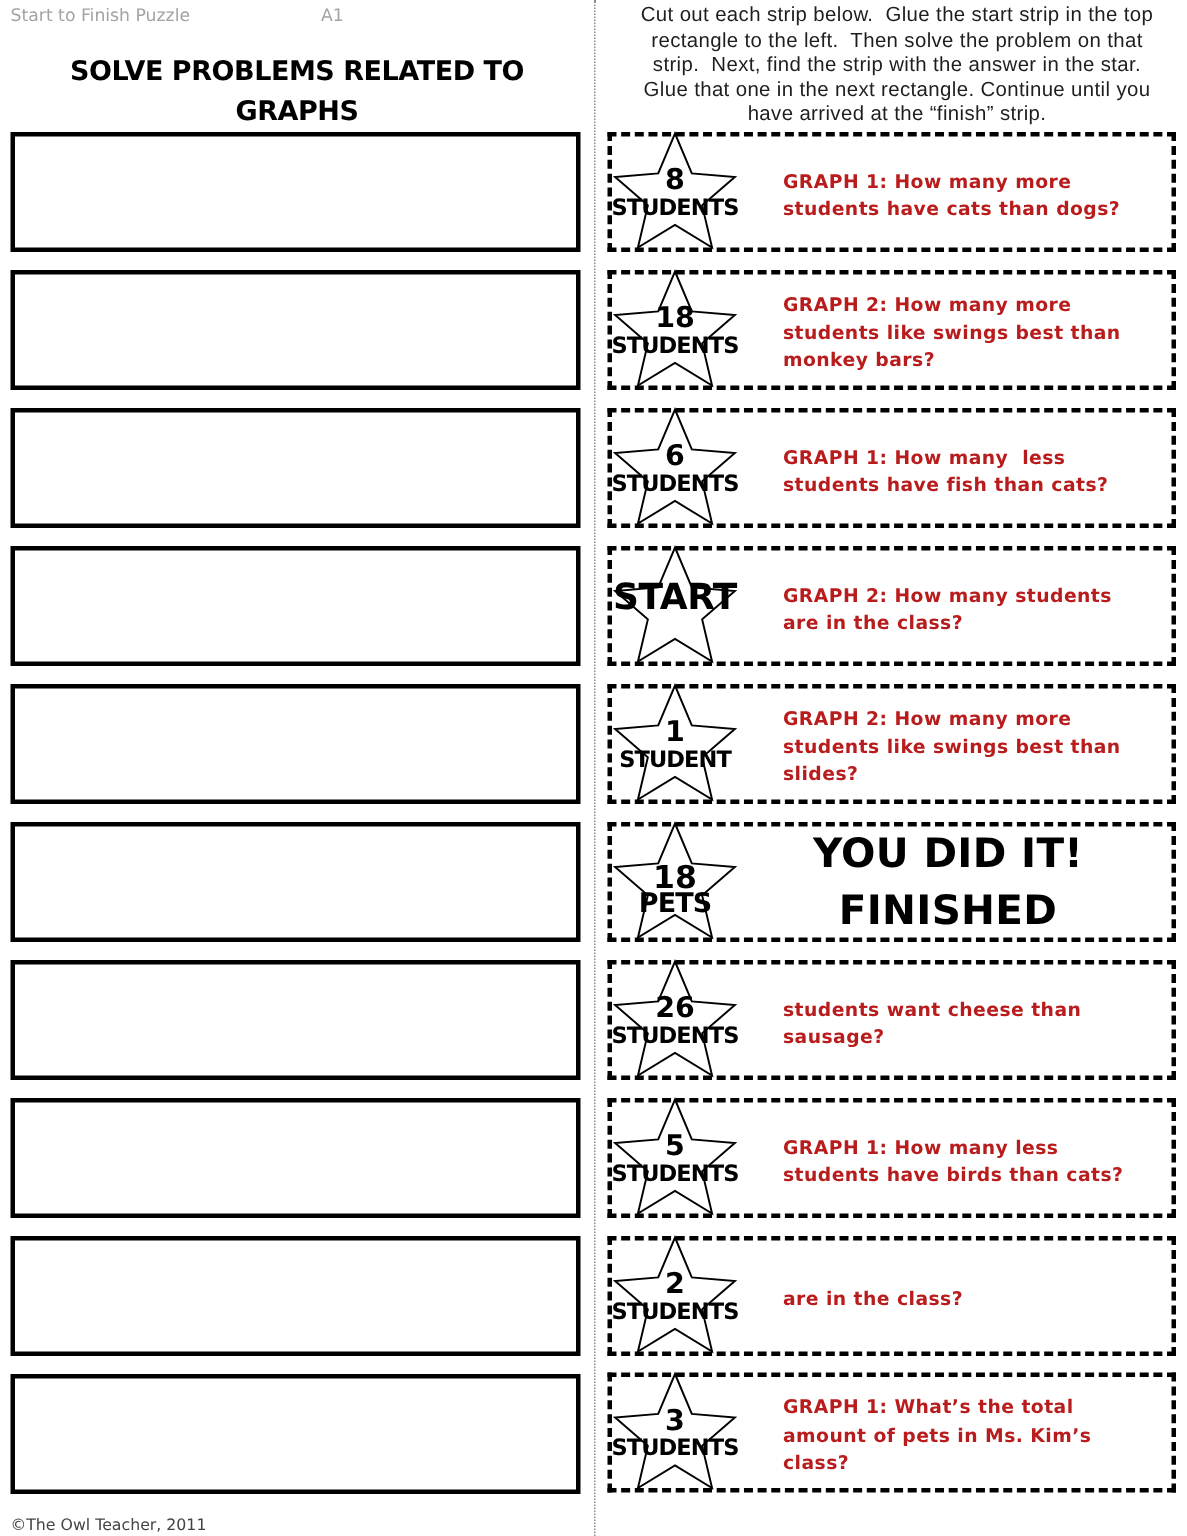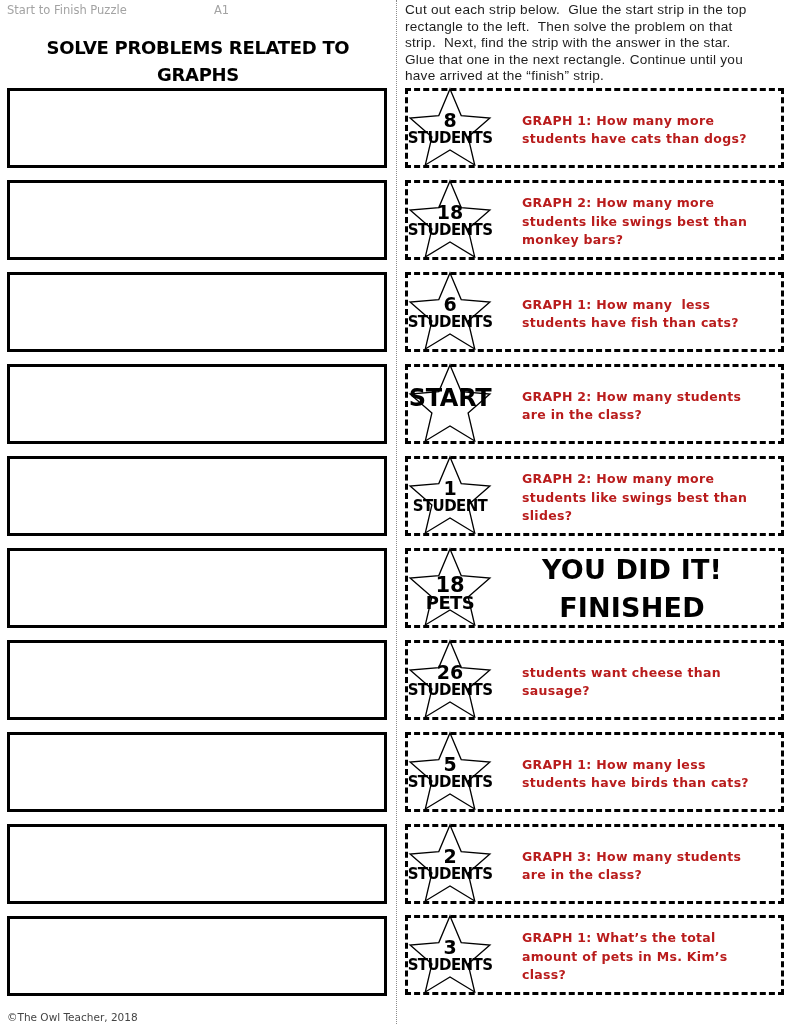--- a/index.html
+++ b/index.html
@@ -10,21 +10,21 @@
     .hdr-code { left: 214px; }
 
     .main-title { position: absolute; left: 0; top: 34px; width: 396px; text-align: center;
       font-family: "DejaVu Sans", sans-serif; font-weight: bold; font-size: 18px; line-height: 27px; letter-spacing: -0.3px; }
     .main-title span { display: block; }
 
     .divider { position: absolute; left: 396px; top: 0; height: 1024px; border-left: 1px dotted #8c8c8c; }
 
     .instructions { position: absolute; left: 405px; top: 2px; width: 386px;
       font-family: "Liberation Sans", sans-serif; font-size: 13.6px; line-height: 16.6px; color: #1e1e1e; letter-spacing: 0.25px; }
-    .instructions span { display: block; white-space: pre; }
+    .instructions span { display: block; white-space: pre; text-align: center; }
 
     .answer-rect { position: absolute; left: 7px; width: 380px; height: 80px; box-sizing: border-box; border: 3px solid #000; background: #fff; }
 
     .strip { position: absolute; left: 405px; width: 379px; height: 80px; box-sizing: border-box; border: 3px dashed #000; background: transparent; }
     .star { position: absolute; left: -1px; top: -4px; width: 86px; height: 82px; overflow: visible; }
     .star polygon { fill: none; stroke: #000; stroke-width: 1.3; stroke-linejoin: miter; }
 
     .star-num, .star-label { position: absolute; left: -1px; width: 86px; text-align: center; font-family: "DejaVu Sans", sans-serif; font-weight: bold; white-space: nowrap; }
     .star-num { top: 19px; font-size: 19px; line-height: 20px; }
     .star-label { top: 39px; font-size: 15px; line-height: 16px; letter-spacing: -0.6px; }
@@ -176,32 +176,31 @@
   </div>
 </div>
 
 <div class="strip" style="top:824px">
   <svg class="star" viewBox="0 0 86 82">
       <polygon points="43,2 54.2,28.6 82.9,31 61.1,49.9 67.7,78 43,63 18.3,78 24.9,49.9 3.1,31 31.8,28.6"></polygon>
     </svg>
   <div class="star-num">2</div>
   <div class="star-label">STUDENTS</div>
   <div class="question">
-    <span>GRAPH 3: How many students</span>
     <span>are in the class?</span>
 
   </div>
 </div>
 
 <div class="strip" style="top:915px">
   <svg class="star" viewBox="0 0 86 82">
       <polygon points="43,2 54.2,28.6 82.9,31 61.1,49.9 67.7,78 43,63 18.3,78 24.9,49.9 3.1,31 31.8,28.6"></polygon>
     </svg>
   <div class="star-num">3</div>
   <div class="star-label">STUDENTS</div>
   <div class="question">
     <span>GRAPH 1: What’s the total</span>
     <span>amount of pets in Ms. Kim’s</span>
     <span>class?</span>
   </div>
 </div>
 
-<div class="footer">©The Owl Teacher, 2018</div>
+<div class="footer">©The Owl Teacher, 2011</div>
 
 </body></html>

